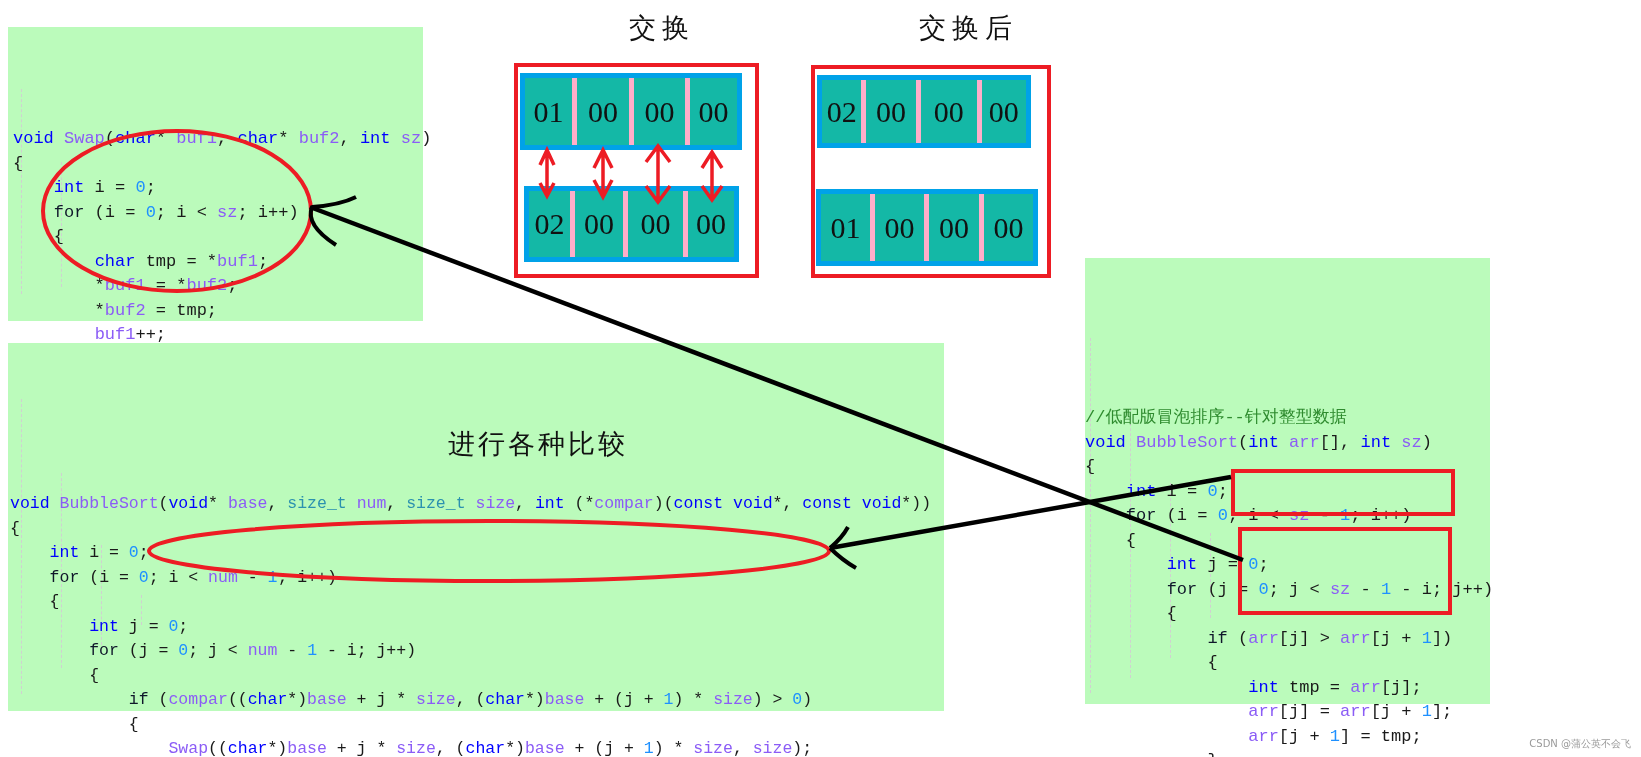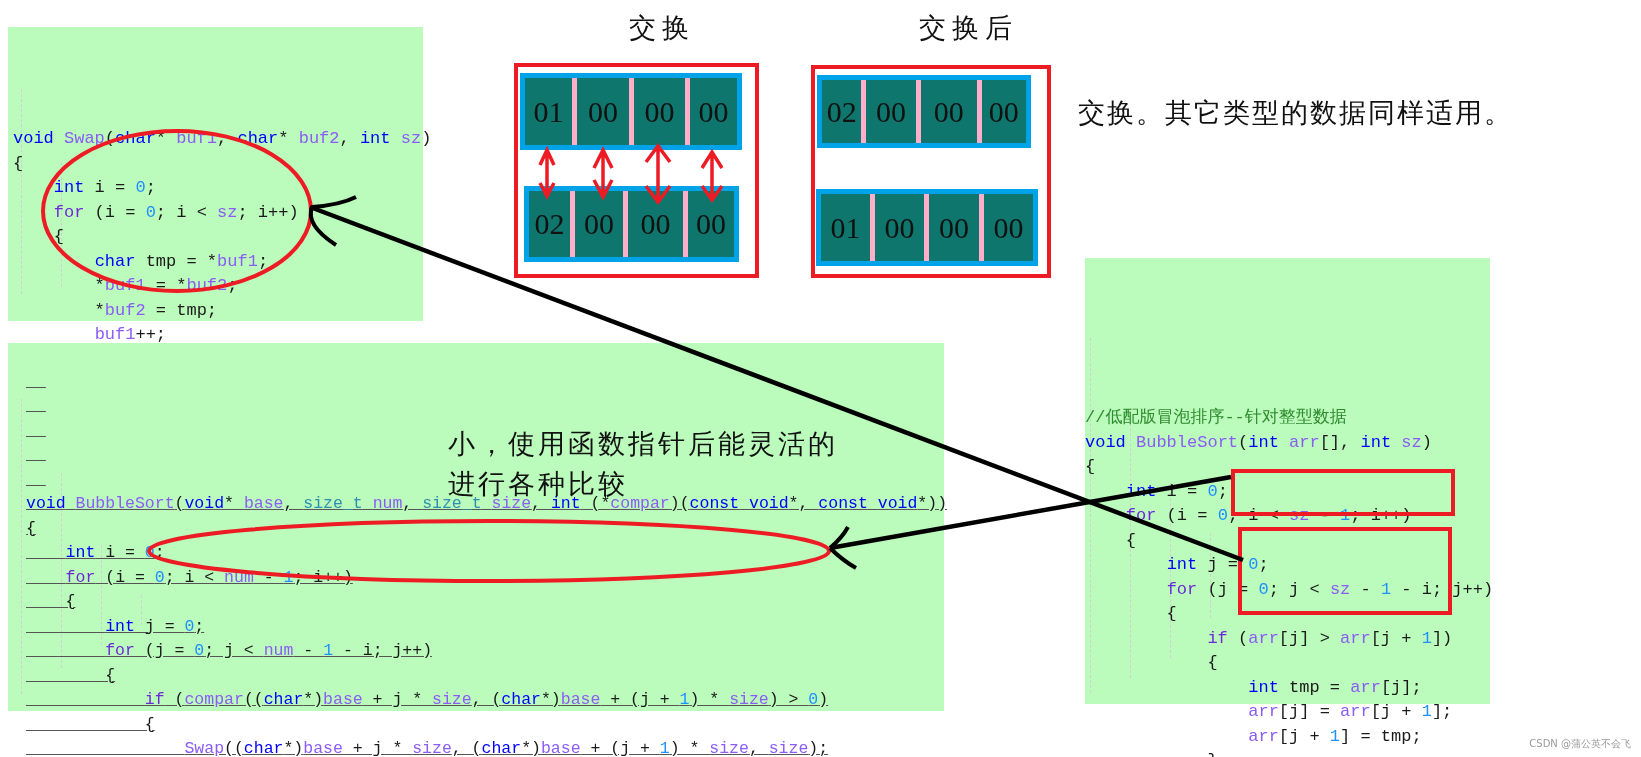--- a/index.html
+++ b/index.html
@@ -3,33 +3,33 @@
 <meta charset="utf-8">
 <style>
   * { margin: 0; padding: 0; box-sizing: border-box; }
   html, body { width: 1641px; height: 757px; background: #ffffff; overflow: hidden; }
   body { position: relative; font-family: "DejaVu Serif", "Liberation Serif", serif; }
 
   .panel { position: absolute; background: #bbfbbb; }
   .code { font-family: "Liberation Mono", "DejaVu Sans Mono", monospace; font-size: 17px; line-height: 24.5px; white-space: pre; color: #555; }
   .code .ln { display: block; height: 24.5px; position: relative; }
   .kw { color: #0000ff; }
-  .kw2 { color: #6d28d9; margin-top: 12px; }
+  .kw2 { color: #0f172a; margin-top: 12px; }
   .ty { color: #2b91af; }
   .fn { color: #8b5cf6; }
   .num { color: #1e90ff; }
   .var { color: #8b5cf6; }
   .cm { color: #2e8b2e; }
   .pl { color: #1a1a1a; }
   .guide { position: absolute; width: 0; border-left: 1.5px dashed #d0d0d0; }
 
   .title-cn { position: absolute; font-family: "DejaVu Serif", serif; font-size: 27px; color: #111; letter-spacing: 6px; margin-left: 32px; }
 
   .redbox { position: absolute; border: 4px solid #ed1c24; background: #fff; }
-  .bluebox { position: absolute; border: 5px solid #00a2e8; background: #0f766e; display: flex; }
+  .bluebox { position: absolute; border: 5px solid #00a2e8; background: #14b8a6; display: flex; }
   .cell { height: 100%; display: flex; align-items: center; justify-content: center; font-family: "Liberation Serif", serif; font-size: 30px; color: #111; border-right: 5px solid #ffaec9; }
   .cell:last-child { border-right: none; }
 
   .note { position: absolute; font-family: "DejaVu Serif", serif; font-size: 27px; line-height: 41px; color: #111; letter-spacing: 2px; white-space: nowrap; }
   .note2 { position: absolute; font-family: "DejaVu Serif", serif; font-size: 27px; line-height: 40px; color: #111; letter-spacing: 3px; white-space: nowrap; }
 
   .hl-box { position: absolute; border: 4px solid #ed1c24; }
   .watermark { position: absolute; right: 10px; bottom: 6px; font-family: "DejaVu Sans", sans-serif; font-size: 10px; color: #9a9a9a; }
   svg.overlay { position: absolute; left: 0; top: 0; pointer-events: none; }
 </style>
@@ -67,33 +67,31 @@
   <div class="cell" style="width:45px;">00</div>
 </div>
 <div class="bluebox" style="left:816px; top:189px; width:222px; height:77px;">
   <div class="cell" style="width:55px;">01</div>
   <div class="cell" style="width:55px;">00</div>
   <div class="cell" style="width:56px;">00</div>
   <div class="cell" style="width:50px;">00</div>
 </div>
 
 <div class="note" style="left:1078px; top:92px;">
-  <div>交换。其它类型的数据同样适用。</div>
 </div>
 
-<div class="panel code" style="left:8px; top:343px; width:936px; height:368px; padding:2px 0 0 18px; font-size:16.5px;text-decoration:underline;">
+<div class="panel code" style="left:8px; top:343px; width:936px; height:368px; padding:2px 0 0 2px; font-size:16.5px;">
   <div class="guide" style="left:13px; top:56px; height:295px;"></div>
   <div class="guide" style="left:53px; top:130px; height:195px;"></div>
   <div class="guide" style="left:93px; top:202px; height:100px;"></div>
   <div class="guide" style="left:133px; top:252px; height:30px;"></div>
   <div id="generic-lines"><span class="ln"><span class="kw">void</span><span class="pl"> </span><span class="fn">BubbleSort</span><span class="pl">(</span><span class="kw">void</span><span class="pl">* </span><span class="var">base</span><span class="pl">, </span><span class="ty">size_t</span><span class="pl"> </span><span class="var">num</span><span class="pl">, </span><span class="ty">size_t</span><span class="pl"> </span><span class="var">size</span><span class="pl">, </span><span class="kw">int</span><span class="pl"> (*</span><span class="var">compar</span><span class="pl">)(</span><span class="kw">const</span><span class="pl"> </span><span class="kw">void</span><span class="pl">*, </span><span class="kw">const</span><span class="pl"> </span><span class="kw">void</span><span class="pl">*))</span></span><span class="ln"><span class="pl">{</span></span><span class="ln"><span class="pl">    </span><span class="kw">int</span><span class="pl"> i = </span><span class="num">0</span><span class="pl">;</span></span><span class="ln"><span class="pl">    </span><span class="kw2">for</span><span class="pl"> (i = </span><span class="num">0</span><span class="pl">; i &lt; </span><span class="var">num</span><span class="pl"> - </span><span class="num">1</span><span class="pl">; i++)</span></span><span class="ln"><span class="pl">    {</span></span><span class="ln"><span class="pl">        </span><span class="kw">int</span><span class="pl"> j = </span><span class="num">0</span><span class="pl">;</span></span><span class="ln"><span class="pl">        </span><span class="kw2">for</span><span class="pl"> (j = </span><span class="num">0</span><span class="pl">; j &lt; </span><span class="var">num</span><span class="pl"> - </span><span class="num">1</span><span class="pl"> - i; j++)</span></span><span class="ln"><span class="pl">        {</span></span><span class="ln"><span class="pl">            </span><span class="kw2">if</span><span class="pl"> (</span><span class="var">compar</span><span class="pl">((</span><span class="kw">char</span><span class="pl">*)</span><span class="var">base</span><span class="pl"> + j * </span><span class="var">size</span><span class="pl">, (</span><span class="kw">char</span><span class="pl">*)</span><span class="var">base</span><span class="pl"> + (j + </span><span class="num">1</span><span class="pl">) * </span><span class="var">size</span><span class="pl">) &gt; </span><span class="num">0</span><span class="pl">)</span></span><span class="ln"><span class="pl">            {</span></span><span class="ln"><span class="pl">                </span><span class="fn">Swap</span><span class="pl">((</span><span class="kw">char</span><span class="pl">*)</span><span class="var">base</span><span class="pl"> + j * </span><span class="var">size</span><span class="pl">, (</span><span class="kw">char</span><span class="pl">*)</span><span class="var">base</span><span class="pl"> + (j + </span><span class="num">1</span><span class="pl">) * </span><span class="var">size</span><span class="pl">, </span><span class="var">size</span><span class="pl">);</span></span></div>
 </div>
 
 <div class="note2" style="left:448px; top:424px;">
-  <div>小，使用函数指针后能灵活的</div>
   <div>进行各种比较</div>
 </div>
 
 <div class="panel code" style="left:1085px; top:258px; width:405px; height:446px; padding:1px 0 0 0;">
   <div class="guide" style="left:5px; top:80px; height:355px;"></div>
   <div class="guide" style="left:45px; top:150px; height:270px;"></div>
   <div class="guide" style="left:85px; top:225px; height:175px;"></div>
   <div class="guide" style="left:125px; top:275px; height:85px;"></div>
   <div id="int-lines"><span class="ln"><span class="cm">//低配版冒泡排序--针对整型数据</span></span><span class="ln"><span class="kw">void</span><span class="pl"> </span><span class="fn">BubbleSort</span><span class="pl">(</span><span class="kw">int</span><span class="pl"> </span><span class="var">arr</span><span class="pl">[], </span><span class="kw">int</span><span class="pl"> </span><span class="var">sz</span><span class="pl">)</span></span><span class="ln"><span class="pl">{</span></span><span class="ln"><span class="pl">    </span><span class="kw">int</span><span class="pl"> i = </span><span class="num">0</span><span class="pl">;</span></span><span class="ln"><span class="pl">    </span><span class="kw2">for</span><span class="pl"> (i = </span><span class="num">0</span><span class="pl">; i &lt; </span><span class="var">sz</span><span class="pl"> - </span><span class="num">1</span><span class="pl">; i++)</span></span><span class="ln"><span class="pl">    {</span></span><span class="ln"><span class="pl">        </span><span class="kw">int</span><span class="pl"> j = </span><span class="num">0</span><span class="pl">;</span></span><span class="ln"><span class="pl">        </span><span class="kw2">for</span><span class="pl"> (j = </span><span class="num">0</span><span class="pl">; j &lt; </span><span class="var">sz</span><span class="pl"> - </span><span class="num">1</span><span class="pl"> - i; j++)</span></span><span class="ln"><span class="pl">        {</span></span><span class="ln"><span class="pl">            </span><span class="kw2">if</span><span class="pl"> (</span><span class="var">arr</span><span class="pl">[j] &gt; </span><span class="var">arr</span><span class="pl">[j + </span><span class="num">1</span><span class="pl">])</span></span><span class="ln"><span class="pl">            {</span></span><span class="ln"><span class="pl">                </span><span class="kw">int</span><span class="pl"> tmp = </span><span class="var">arr</span><span class="pl">[j];</span></span><span class="ln"><span class="pl">                </span><span class="var">arr</span><span class="pl">[j] = </span><span class="var">arr</span><span class="pl">[j + </span><span class="num">1</span><span class="pl">];</span></span><span class="ln"><span class="pl">                </span><span class="var">arr</span><span class="pl">[j + </span><span class="num">1</span><span class="pl">] = tmp;</span></span><span class="ln"><span class="pl">            }</span></span></div>
 </div>

